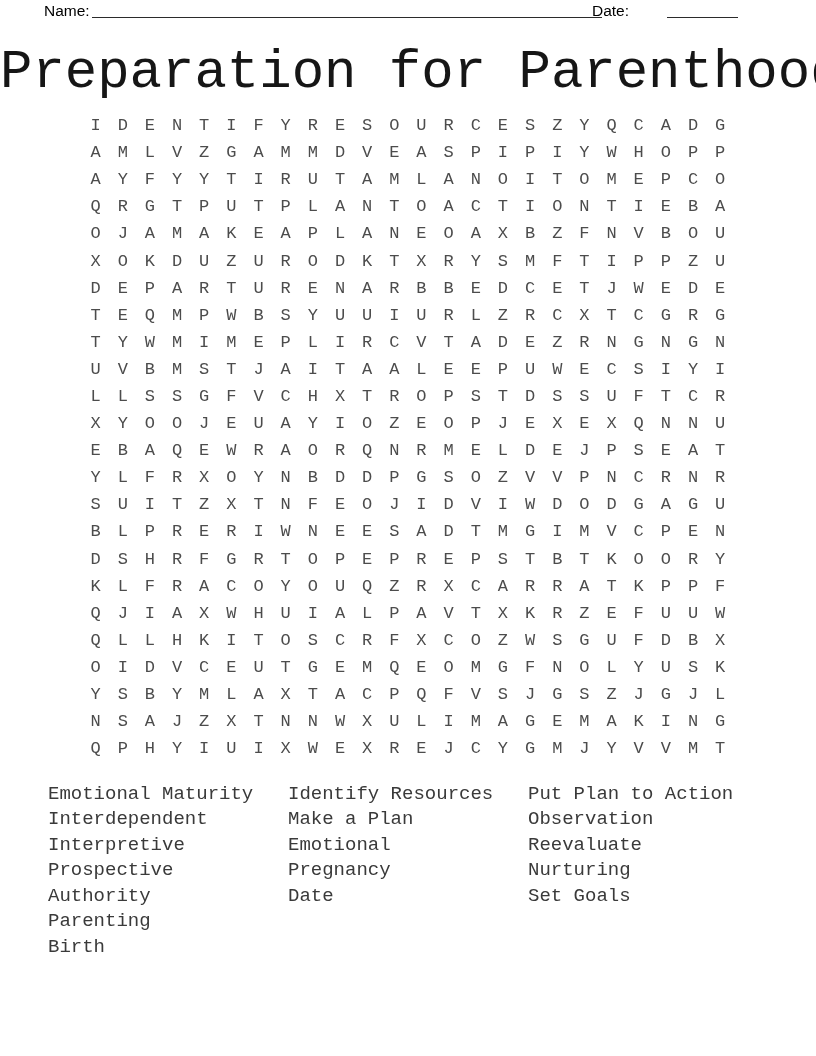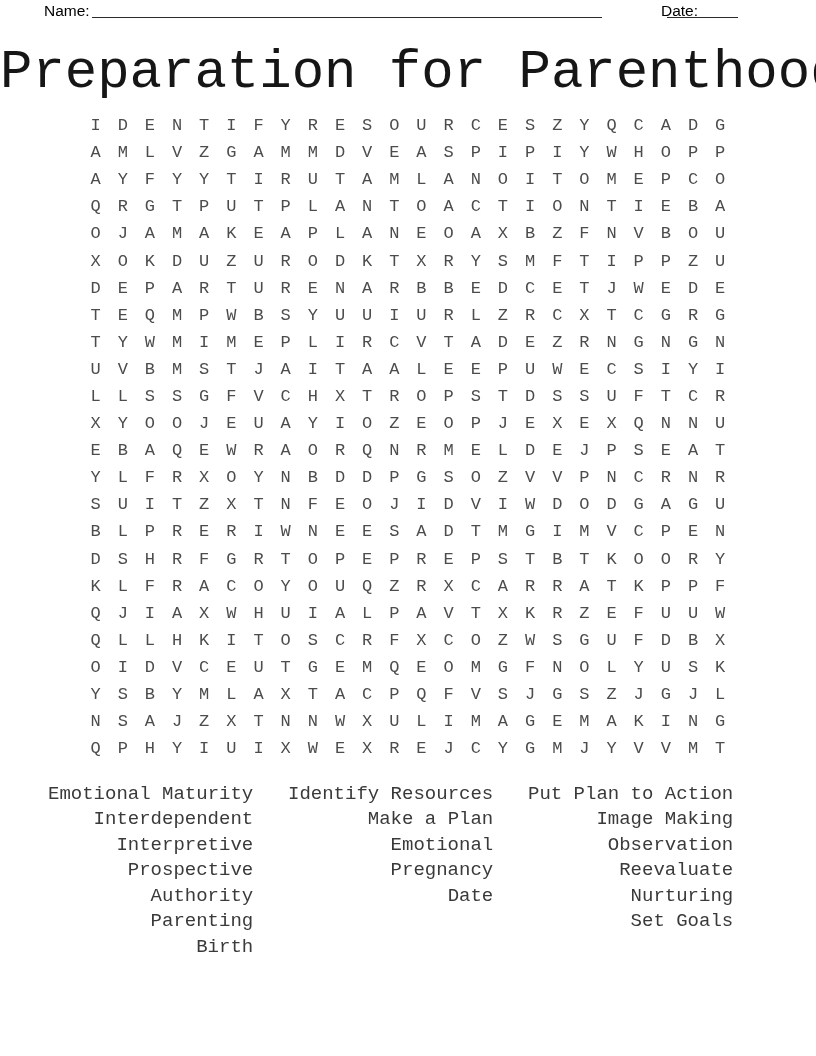--- a/index.html
+++ b/index.html
@@ -17,21 +17,21 @@
     position: absolute; top: 2px;
     font-family: "Liberation Sans", sans-serif;
     font-size: 15.5px; color: #000000;
   }
   .hdr-line {
     position: absolute; top: 0; height: 18px;
     border-bottom: 1.5px solid #2b2b2b;
   }
   .name-label { left: 44px; text-align: center; }
   .name-line  { left: 92px;  width: 510px; }
-  .date-label { left: 661px; }
+  .date-label { left: 592px; }
   .date-line  { left: 667px; width: 71px; }
 
   
   .title {
     position: absolute; top: 42px; left: 0; width: 816px;
     text-align: center;
     font-family: "Liberation Mono", "DejaVu Sans Mono", monospace;
     font-size: 54px; font-weight: 400; color: #161616;
     white-space: nowrap; letter-spacing: 0;
   }
@@ -43,21 +43,21 @@
     grid-template-columns: repeat(24, 27.17px);
     grid-auto-rows: 27.1px;
   }
   .cell {
     display: flex; align-items: center; justify-content: center;
     font-family: "Liberation Mono", "DejaVu Sans Mono", monospace;
     font-size: 17px; color: #4c4c4c;
   }
 
   
-  .words { position: absolute; top: 782px; left: 0; width: 776px; height: 180px; text-align: right; }
+  .words { position: absolute; top: 782px; left: 0; width: 776px; height: 180px; }
   .word-col { position: absolute; top: 0; }
   .word-col-1 { left: 48px; }
   .word-col-2 { left: 288px; }
   .word-col-3 { left: 528px; }
   .word {
     font-family: "Liberation Mono", "DejaVu Sans Mono", monospace;
     font-size: 19px; color: #3a3a3a;
     height: 25.45px; line-height: 25.45px;
     white-space: nowrap;
   }
@@ -666,21 +666,20 @@
       </div>
     <div class="word-col word-col-2">
         <div class="word">Identify Resources</div>
         <div class="word">Make a Plan</div>
         <div class="word">Emotional</div>
         <div class="word">Pregnancy</div>
         <div class="word">Date</div>
       </div>
     <div class="word-col word-col-3">
         <div class="word">Put Plan to Action</div>
-        <div class="word">Image Making</div>
         <div class="word">Observation</div>
         <div class="word">Reevaluate</div>
         <div class="word">Nurturing</div>
         <div class="word">Set Goals</div>
       </div>
   </div>
 
 </div>
 
 </body></html>

